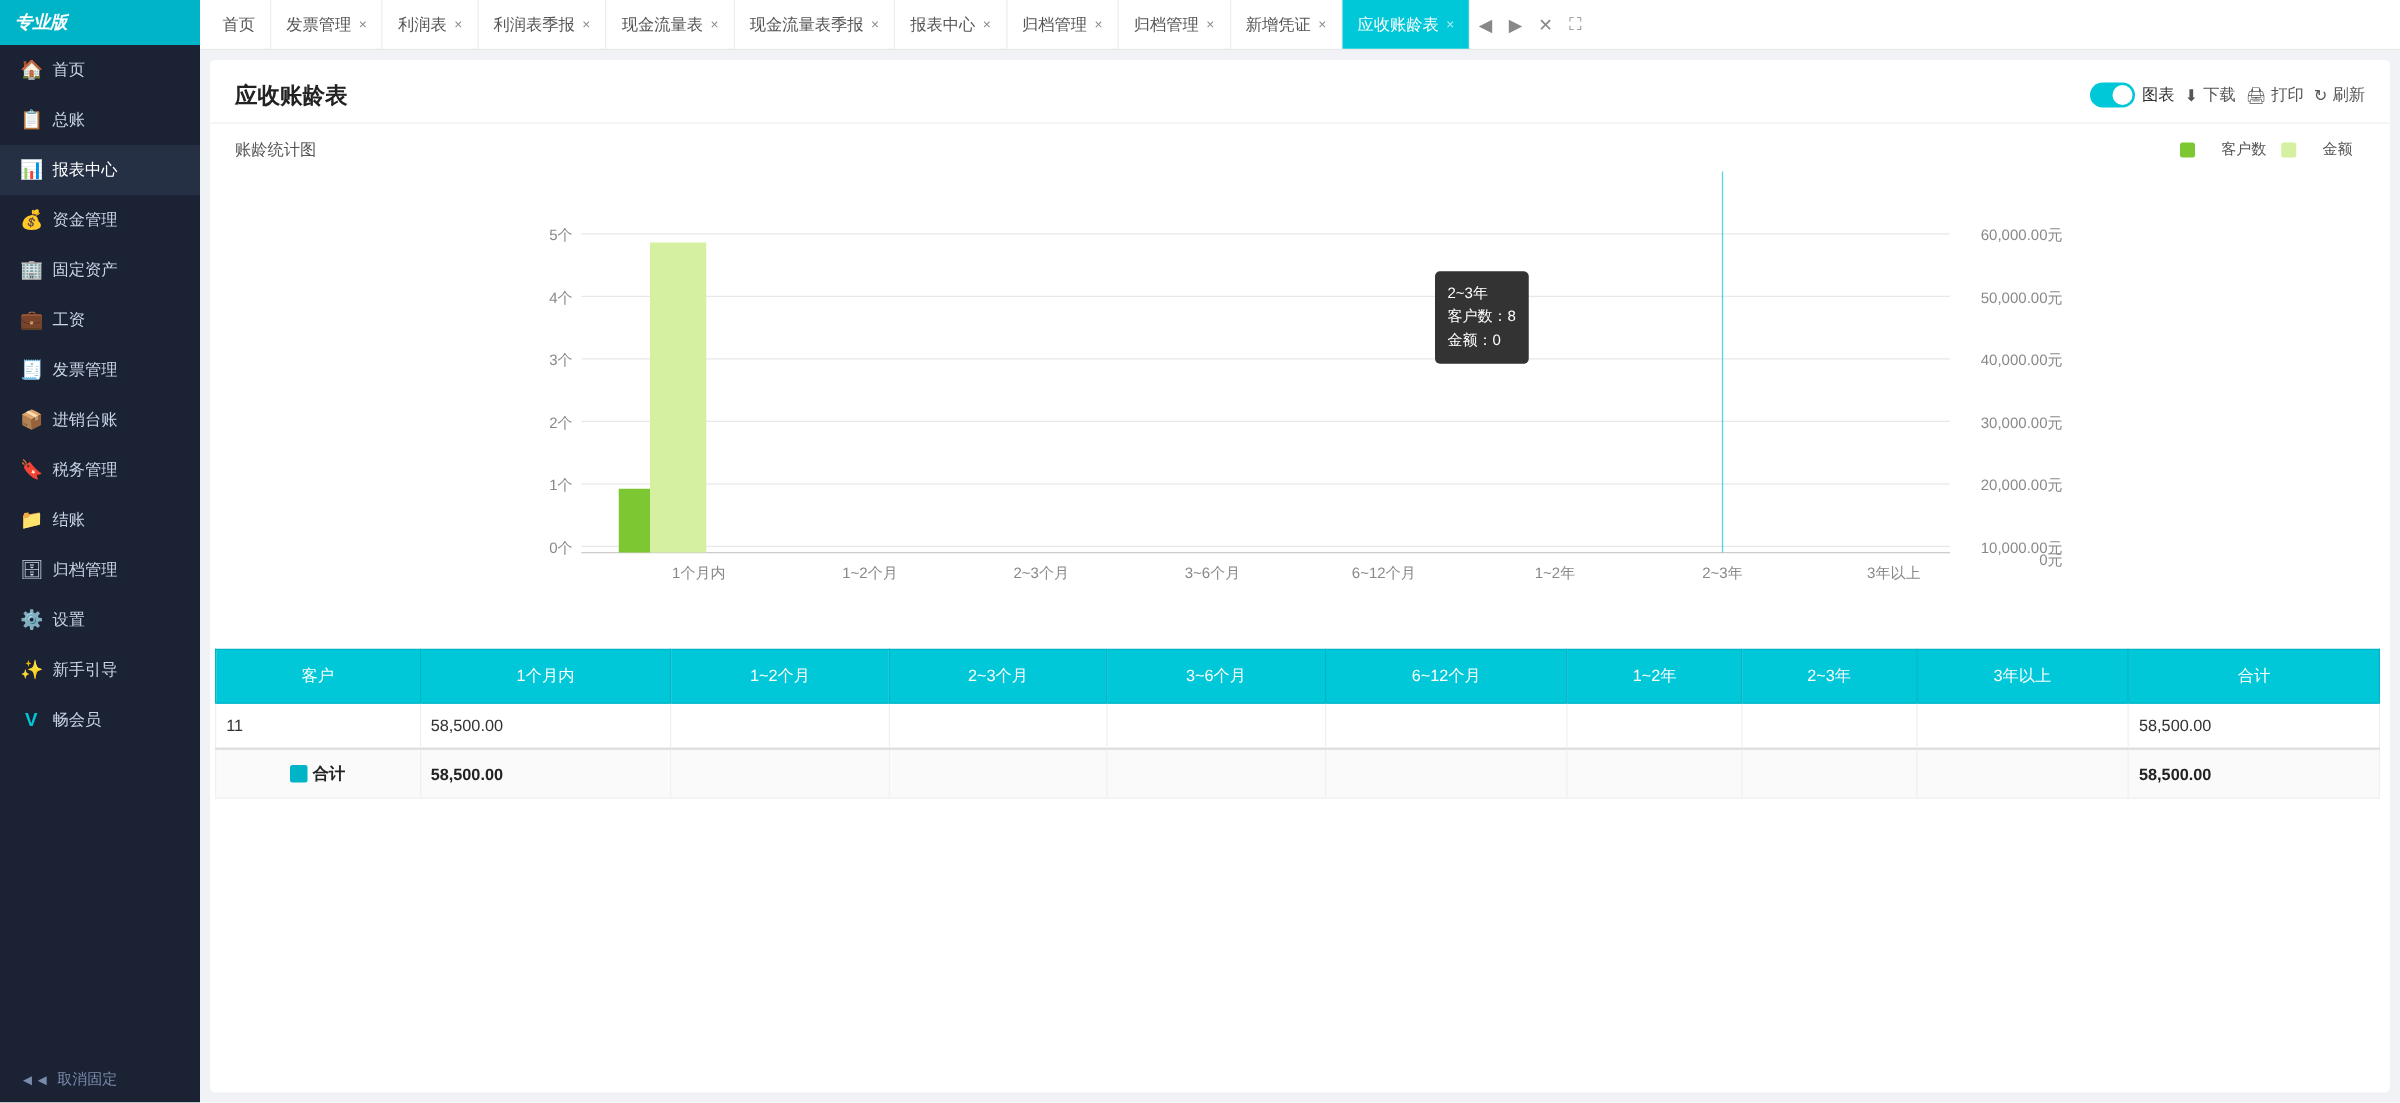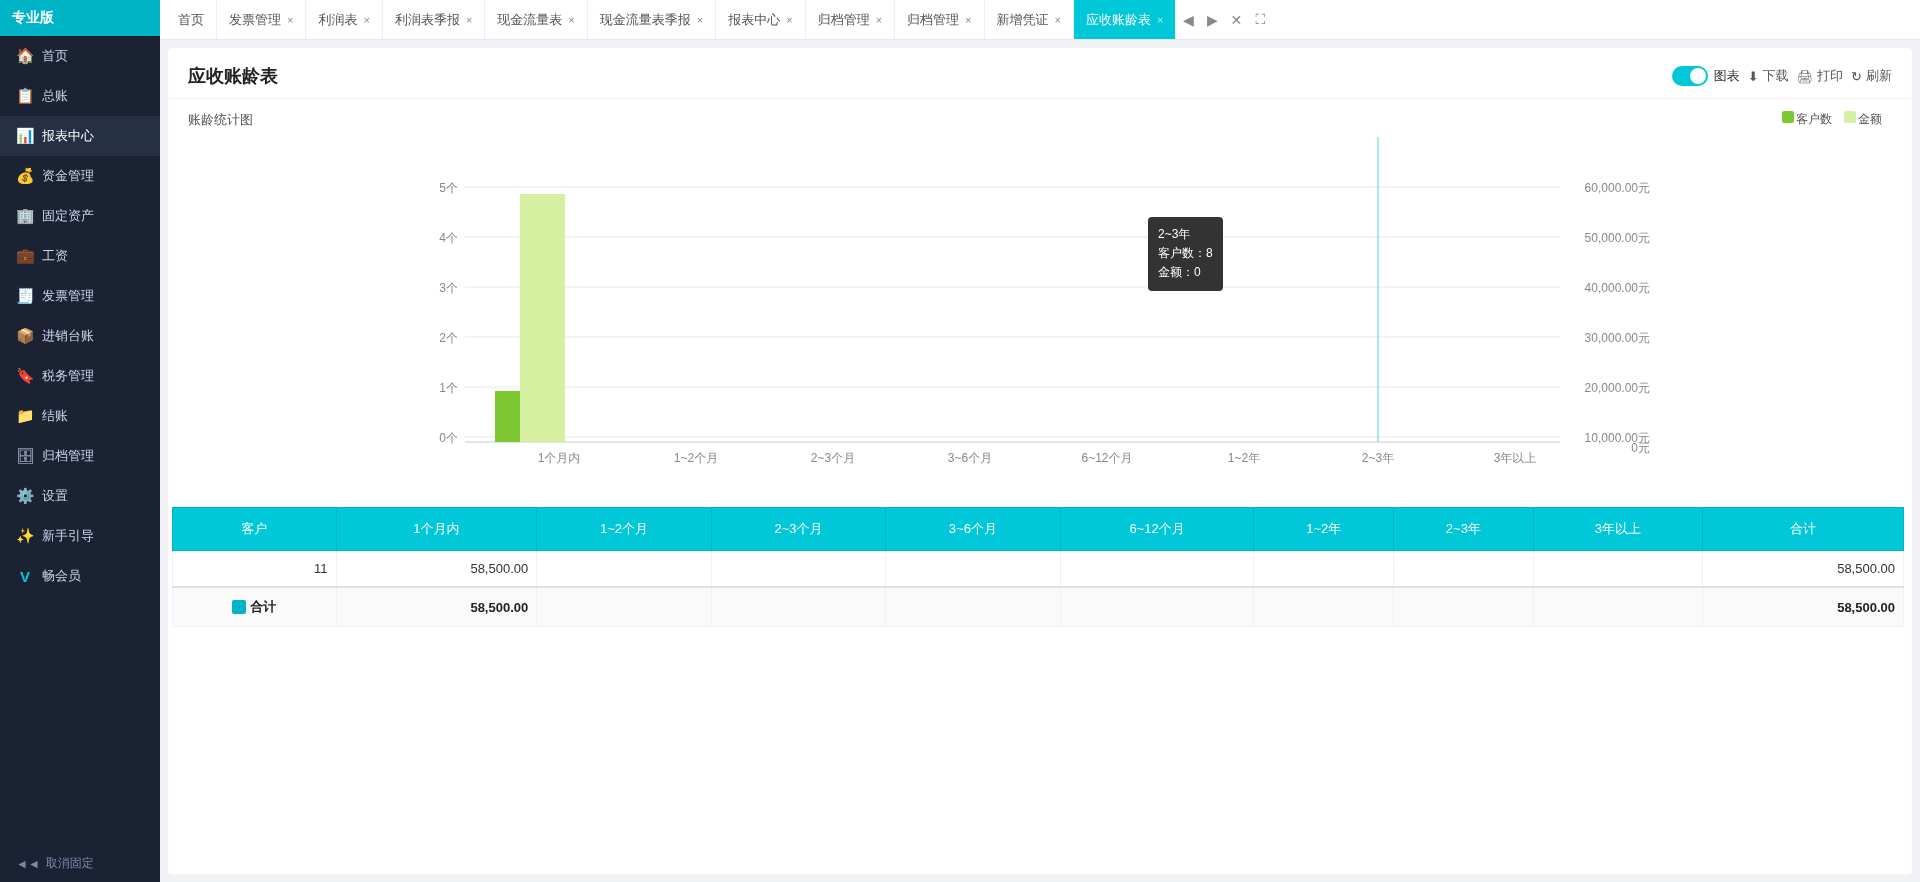--- a/index.html
+++ b/index.html
@@ -17,20 +17,21 @@
     }
     .sidebar-logo {
       background: #00b4c8;
       height: 36px;
       display: flex;
       align-items: center;
       padding: 0 12px;
       font-size: 14px;
       font-weight: bold;
       color: white;
+      font-style: italic;
     }
     .sidebar-item {
       display: flex;
       align-items: center;
       padding: 11px 16px;
       cursor: pointer;
       gap: 8px;
       font-size: 13px;
       color: #c8d4e8;
     }
@@ -156,43 +157,43 @@
       display: flex;
       align-items: center;
       gap: 4px;
       cursor: pointer;
       color: #555;
       font-size: 13px;
     }
 
     
     .chart-area {
-      padding: 12px 20px 0 20px;
+      padding: 12px 20px 12px 20px;
       position: relative;
       flex-shrink: 0;
     }
     .chart-title {
       font-size: 13px;
       color: #555;
       margin-bottom: 8px;
     }
     .chart-legend {
       position: absolute;
       top: 12px;
       right: 30px;
       display: flex;
       align-items: center;
       gap: 12px;
       font-size: 12px;
       color: #555;
     }
     .legend-item {
       display: flex;
-      align-items: flex-start;
-      gap: 2px;
+      align-items: center;
+      gap: 21px;
     }
     .legend-dot {
       width: 12px;
       height: 12px;
       border-radius: 2px;
     }
 
     
     .chart-svg-wrapper {
       position: relative;
@@ -219,21 +220,21 @@
       text-align: center;
       font-weight: normal;
       border: 1px solid #00b4c8;
     }
     tbody tr {
       background: #fff;
     }
     tbody tr:nth-child(even) { background: #fafafa; }
     tbody td {
       padding: 10px 8px;
-      text-align: right;
+      text-align: left;
       border: 1px solid #f0f0f0;
       color: #333;
     }
     .total-row td {
       font-weight: bold;
       color: #222;
       border-top: 2px solid #e0e0e0;
     }
     .total-label {
       display: flex;

